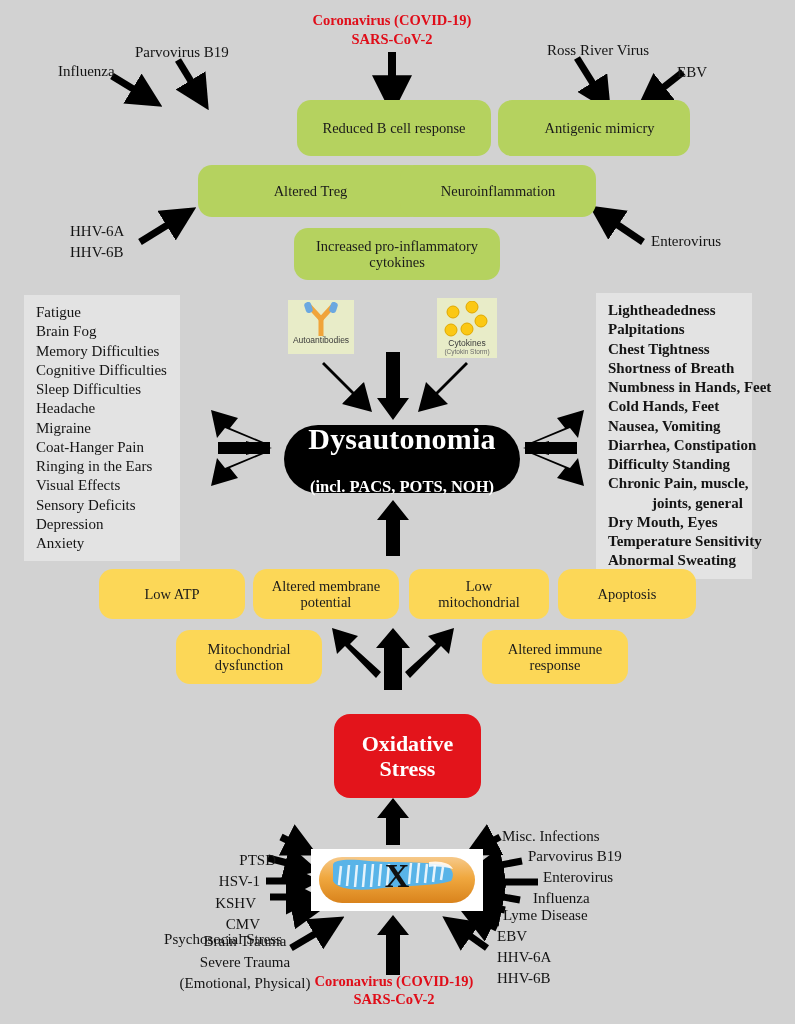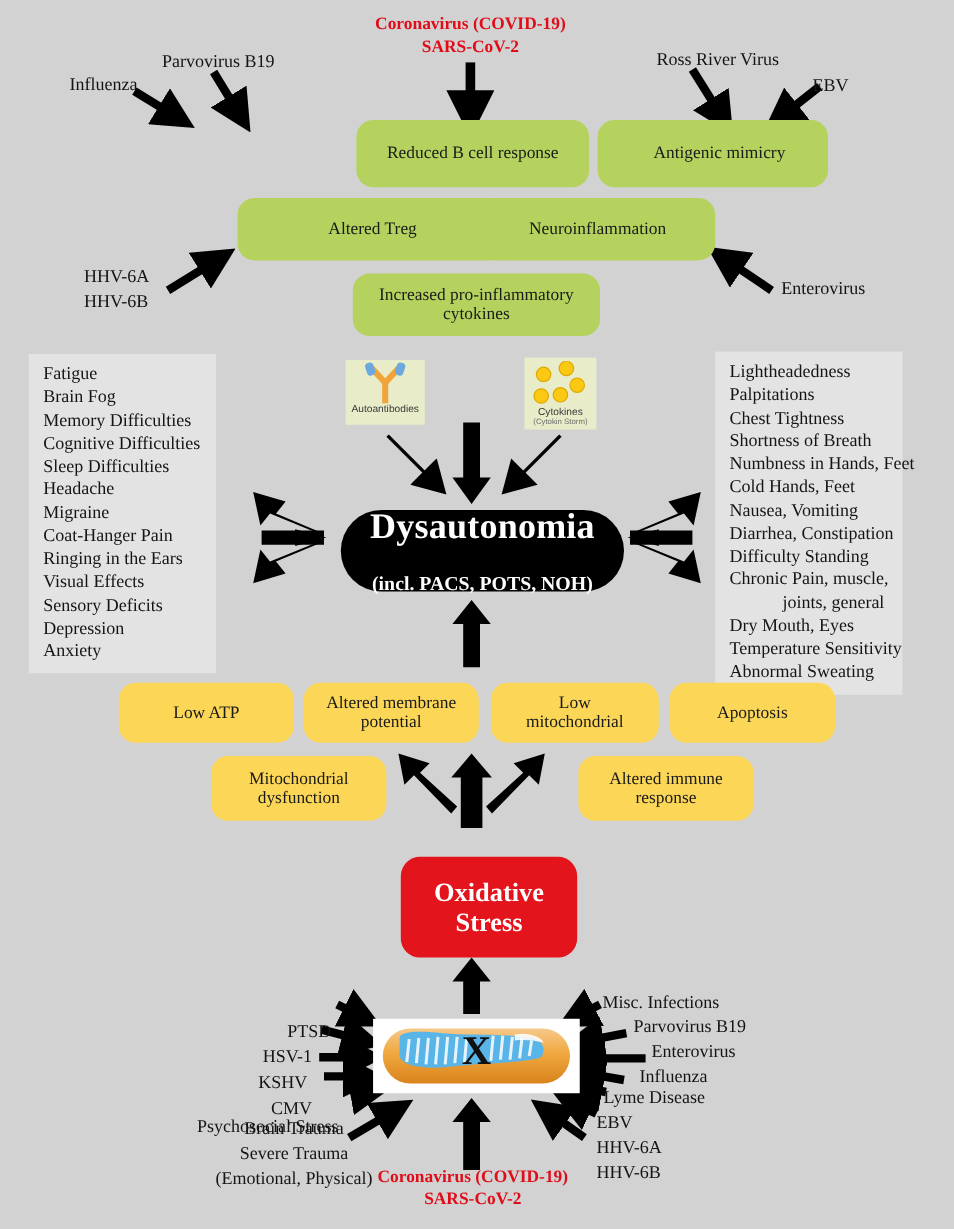--- a/index.html
+++ b/index.html
@@ -258,21 +258,21 @@
       <div class="ln">Headache</div>
       <div class="ln">Migraine</div>
       <div class="ln">Coat-Hanger Pain</div>
       <div class="ln">Ringing in the Ears</div>
       <div class="ln">Visual Effects</div>
       <div class="ln">Sensory Deficits</div>
       <div class="ln">Depression</div>
       <div class="ln">Anxiety</div>
     </div>
 
-  <div class="panel" style="left:596px; top:293px; width:156px;" id="panel-right">
+  <div class="panel" style="left:596px; top:293px; width:156px;font-weight:bold;" id="panel-right">
       <div class="ln">Lightheadedness</div>
       <div class="ln">Palpitations</div>
       <div class="ln">Chest Tightness</div>
       <div class="ln">Shortness of Breath</div>
       <div class="ln">Numbness in Hands, Feet</div>
       <div class="ln">Cold Hands, Feet</div>
       <div class="ln">Nausea, Vomiting</div>
       <div class="ln">Diarrhea, Constipation</div>
       <div class="ln">Difficulty Standing</div>
       <div class="ln">Chronic Pain, muscle,</div>
@@ -286,21 +286,21 @@
     <div>Low ATP</div>
   </div>
 
   <div class="box yellow" style="left:253px; top:569px; width:146px; height:50px;">
     <div>
       <div>Altered membrane</div>
       <div>potential</div>
     </div>
   </div>
 
-  <div class="box yellow" style="left:409px; top:569px; width:140px; height:50px;">
+  <div class="box yellow" style="left:409px; top:569px; width:140px; height:50px;border-radius:12px;">
     <div>
       <div>Low</div>
       <div>mitochondrial</div>
     </div>
   </div>
 
   <div class="box yellow" style="left:558px; top:569px; width:138px; height:50px;">
     <div>Apoptosis</div>
   </div>
 

